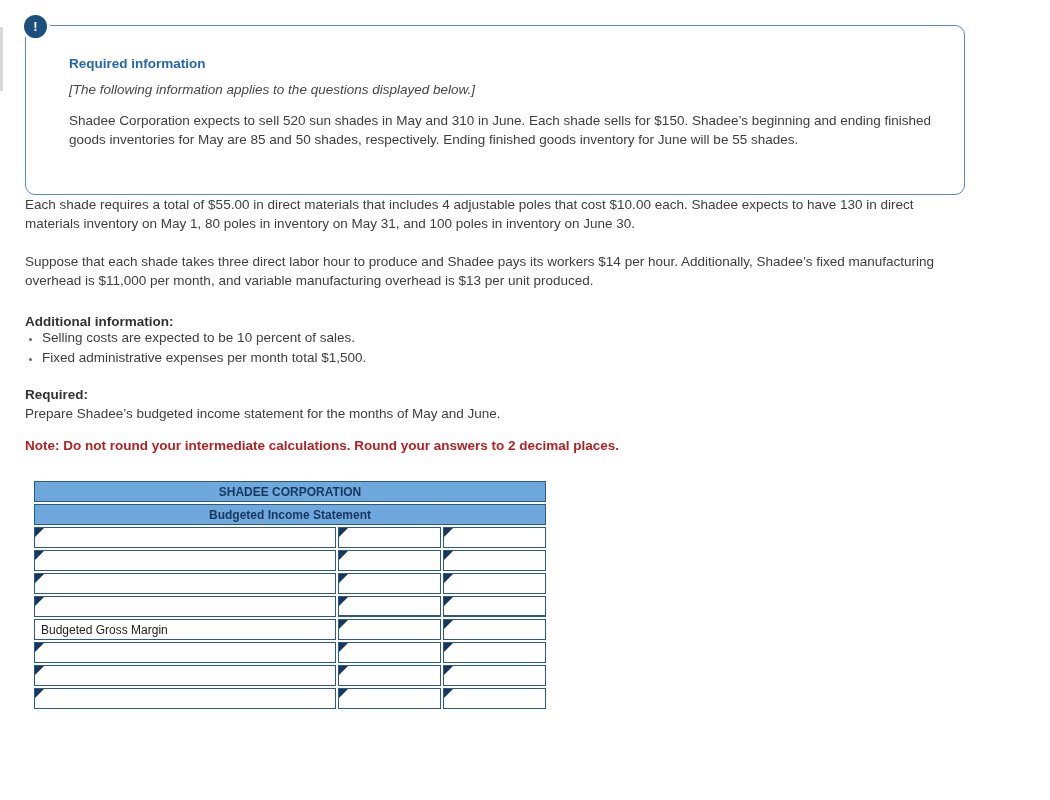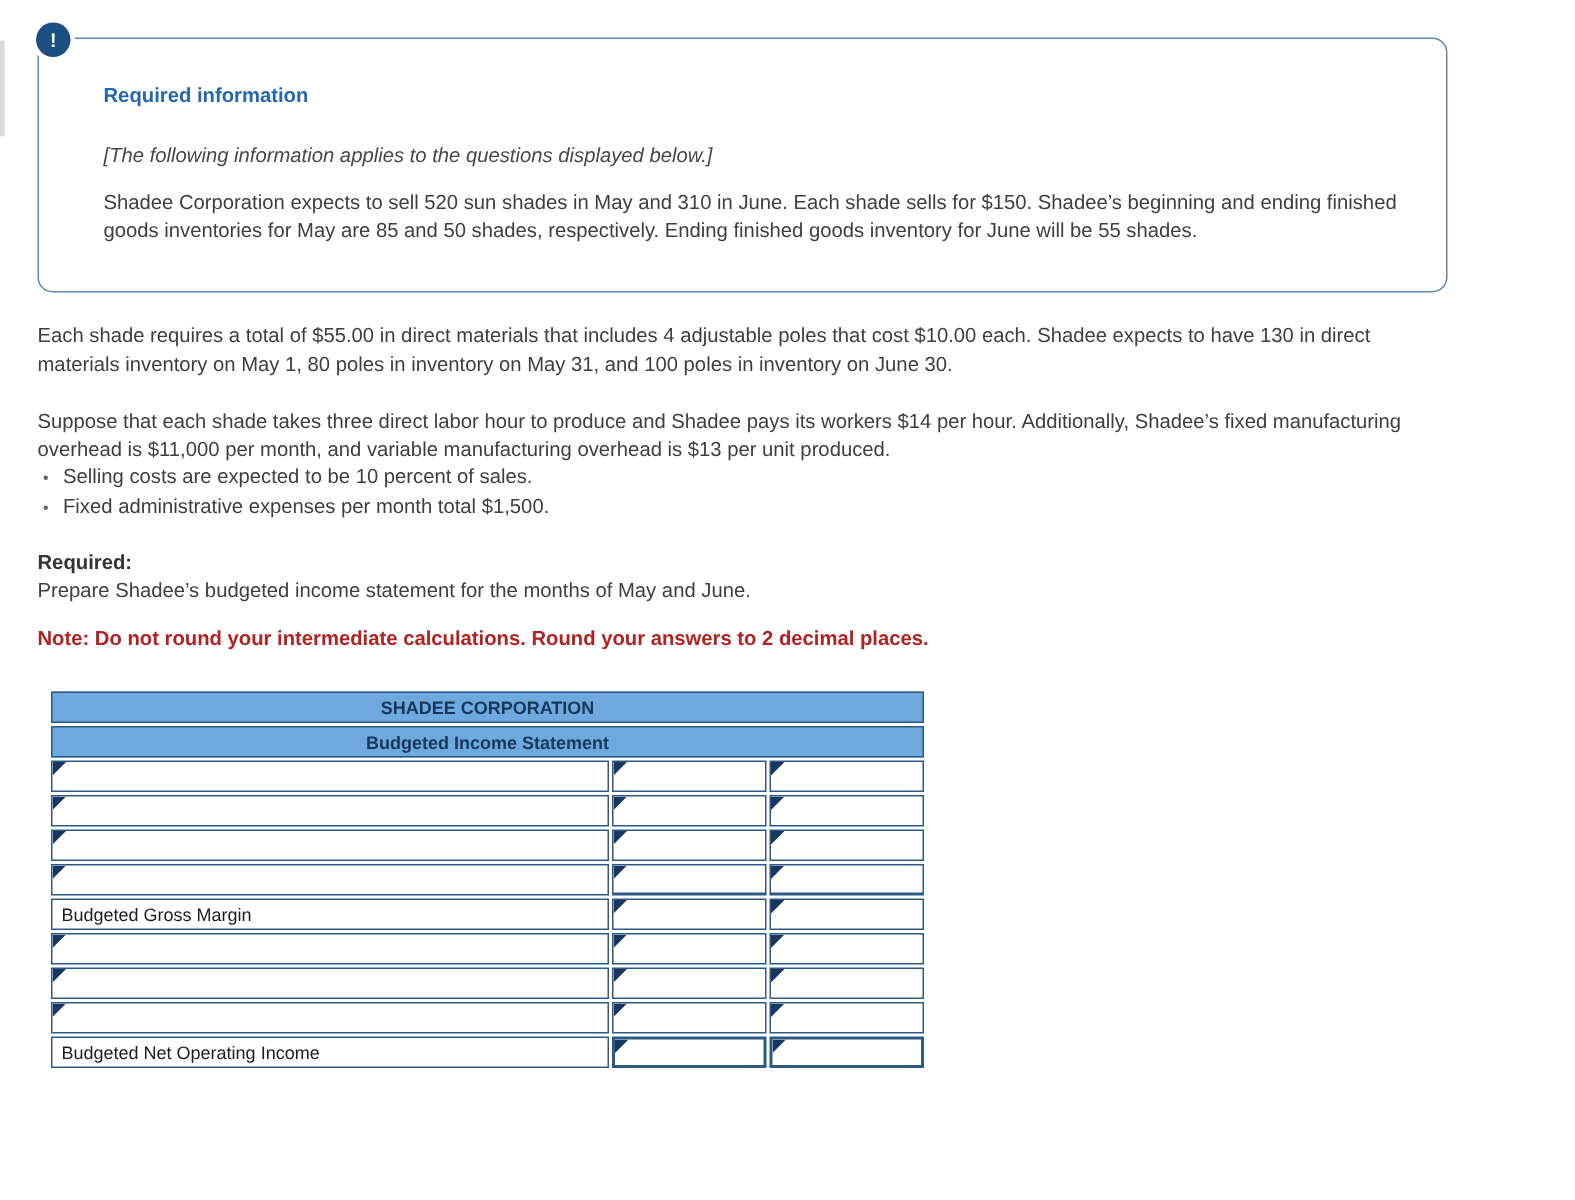--- a/index.html
+++ b/index.html
@@ -28,24 +28,24 @@
   }
   .callout-icon {
     position: absolute; top: -11px; left: -2px;
     width: 23px; height: 23px; border-radius: 50%;
     background: #1b4f7f; color: #ffffff;
     font-weight: bold; font-size: 13px;
     display: flex; align-items: center; justify-content: center;
     box-shadow: 0 0 0 3px #ffffff;
   }
   .callout-title { color: #2567ae; font-weight: bold; margin-top: 12px; font-size: 13.5px; }
-  .callout-subtitle { font-style: italic; color: #474747; margin-top: 25px; }
+  .callout-subtitle { font-style: italic; color: #474747; margin-top: 11px; }
   .callout-body { margin-top: 14px; max-width: 880px; line-height: 19px; }
 
-  .para { margin-top: 19px; max-width: 918px; line-height: 19px; }
+  .para { max-width: 918px; line-height: 19px; }
   .para-2 { margin-top: 19px; }
 
   .section-heading { font-weight: bold; color: #333333; margin-top: 24px; }
   ul.info-list { padding-left: 17px; }
   ul.info-list li { line-height: 18px; margin-bottom: 2px; }
   ul.info-list li::marker { color: #666666; font-size: 11px; }
 
   .required-heading { font-weight: bold; color: #333333; margin-top: 20px; }
   .required-text { margin-top: 3px; line-height: 18px; }
   .required-note { margin-top: 14px; color: #b22222; font-weight: bold; line-height: 18px; }
@@ -64,21 +64,21 @@
     vertical-align: middle;
   }
   .bis th {
     background: #6fa8dc;
     color: #17375e;
     font-weight: bold;
     text-align: center;
     padding: 0 4px;
   }
   .bis td { position: relative; background: #ffffff; }
-  .bis .lbl { width: 372px; padding: 1px 22px 0 6px; text-align: left; color: #1c1c1c; }
+  .bis .lbl { width: 302px; padding: 1px 22px 0 6px; text-align: left; color: #1c1c1c; }
   .bis .val { width: 103px; }
   .tri {
     position: absolute; top: 0; left: 0;
     width: 9px; height: 9px;
     background: #17375e;
     clip-path: polygon(0 0, 100% 0, 0 100%);
     display: block;
   }
   .bis td.sumline { border-bottom-width: 2px; }
   .bis td.heavy { border-width: 2px; }
@@ -95,20 +95,21 @@
       <span>!</span>
     </div>
     <div class="callout-title">Required information</div>
     <div class="callout-subtitle">[The following information applies to the questions displayed below.]</div>
     <p class="callout-body">Shadee Corporation expects to sell 520 sun shades in May and 310 in June. Each shade sells for $150. Shadee’s beginning and ending finished goods inventories for May are 85 and 50 shades, respectively. Ending finished goods inventory for June will be 55 shades.</p>
   </div>
 
   <p class="para">Each shade requires a total of $55.00 in direct materials that includes 4 adjustable poles that cost $10.00 each. Shadee expects to have 130 in direct materials inventory on May 1, 80 poles in inventory on May 31, and 100 poles in inventory on June 30.</p>
   <p class="para para-2">Suppose that each shade takes three direct labor hour to produce and Shadee pays its workers $14 per hour. Additionally, Shadee’s fixed manufacturing overhead is $11,000 per month, and  variable manufacturing overhead is $13 per unit produced.</p>
 
+  <div class="section-heading">Additional information:</div>
   <ul class="info-list">
     <li>Selling costs are expected to be 10 percent of sales.</li>
     <li>Fixed administrative expenses per month total $1,500.</li>
   </ul>
 
   <div class="required-heading">Required:</div>
   <div class="required-text">Prepare Shadee’s budgeted income statement for the months of May and June.</div>
   <div class="required-note">Note: Do not round your intermediate calculations. Round your answers to 2 decimal places.</div>
 
   <table class="bis">
@@ -154,21 +155,16 @@
       <tr>
         <td class="lbl"><i class="tri"></i><span></span></td>
         <td class="val"><i class="tri"></i><span></span></td>
         <td class="val"><i class="tri"></i><span></span></td>
       </tr>
       <tr>
         <td class="lbl"><i class="tri"></i><span></span></td>
         <td class="val"><i class="tri"></i><span></span></td>
         <td class="val"><i class="tri"></i><span></span></td>
       </tr>
-      <tr>
-        <td class="lbl">Budgeted Net Operating Income</td>
-        <td class="val heavy"><i class="tri"></i><span></span></td>
-        <td class="val heavy"><i class="tri"></i><span></span></td>
-      </tr>
     </tbody>
   </table>
 
 </div>
 
 </body></html>

